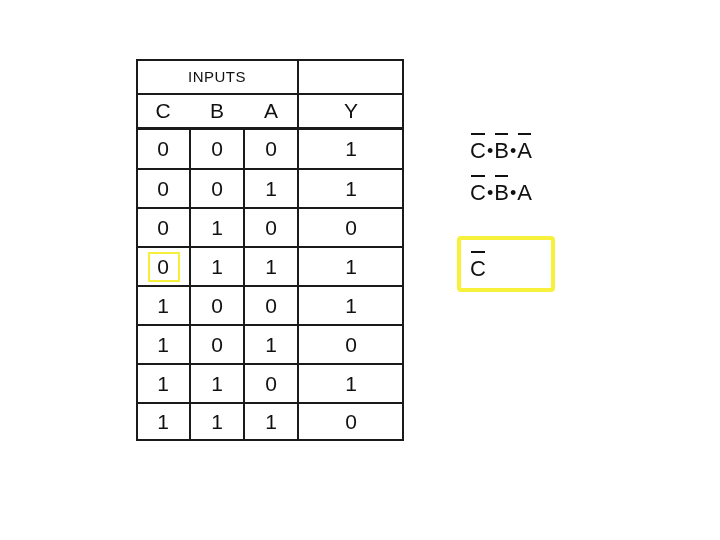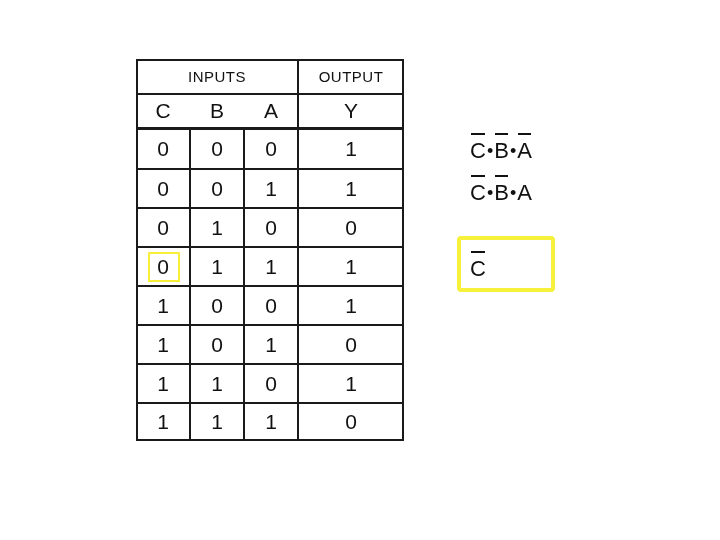--- a/index.html
+++ b/index.html
@@ -35,21 +35,20 @@
   <div class="line" style="left:0;top:226px;width:268px;height:2px;"></div>
   <div class="line" style="left:0;top:265px;width:268px;height:2px;"></div>
   <div class="line" style="left:0;top:304px;width:268px;height:2px;"></div>
   <div class="line" style="left:0;top:343px;width:268px;height:2px;"></div>
 
   <div class="line" style="left:161px;top:0;width:2px;height:382px;"></div>
   <div class="line" style="left:53px;top:69px;width:2px;height:313px;"></div>
   <div class="line" style="left:107px;top:69px;width:2px;height:313px;"></div>
 
   <div class="cell hdr1" style="left:0;top:0;width:162px;height:35px;">INPUTS</div>
-  <div class="cell hdr1" style="left:162px;top:0;width:106px;height:35px;">OUTPUT</div>
 
   <div class="cell" style="left:0;top:35px;width:54px;height:34px;">C</div>
   <div class="cell" style="left:54px;top:35px;width:54px;height:34px;">B</div>
   <div class="cell" style="left:108px;top:35px;width:54px;height:34px;">A</div>
   <div class="cell" style="left:162px;top:35px;width:106px;height:34px;">Y</div>
 
   <div>
     <div class="cell" style="left:0;top:70px;width:54px;height:39px;">0</div>
     <div class="cell" style="left:54px;top:70px;width:54px;height:39px;">0</div>
     <div class="cell" style="left:108px;top:70px;width:54px;height:39px;">0</div>

